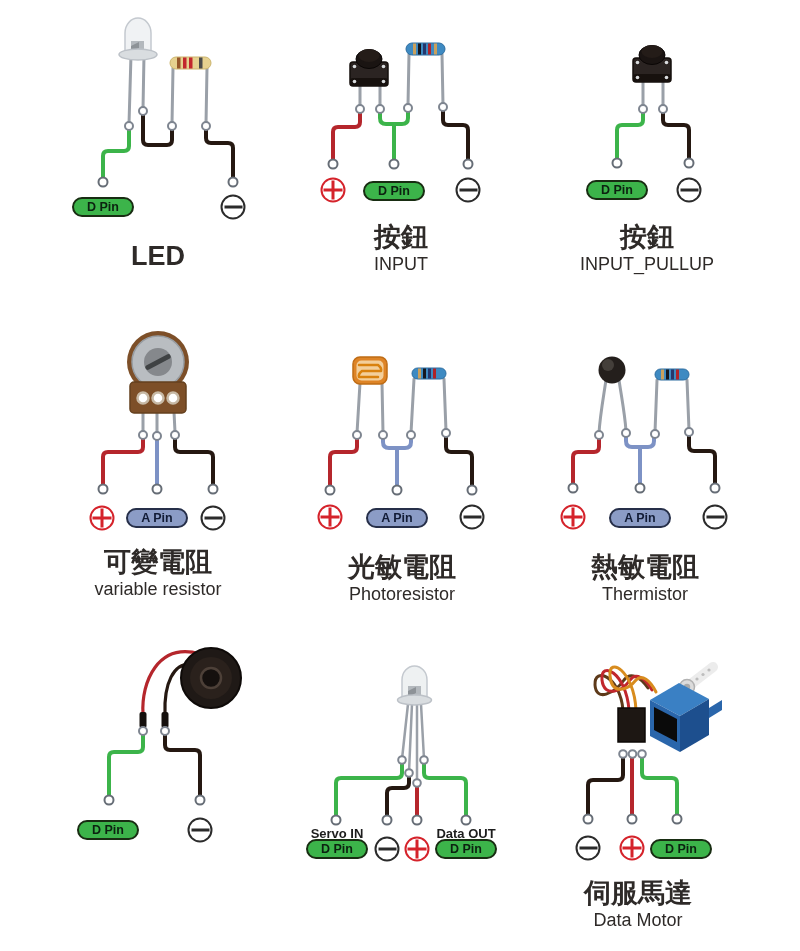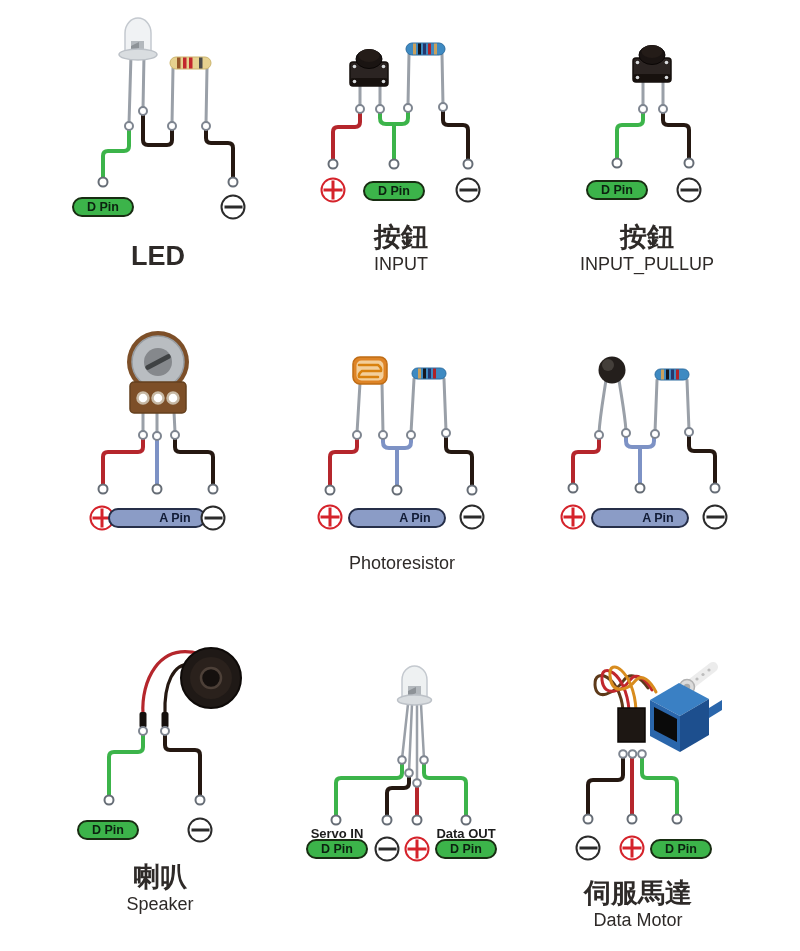--- a/index.html
+++ b/index.html
@@ -18,21 +18,21 @@
   .leg2{stroke:#9aa0a8;fill:none;stroke-width:2.5;stroke-linecap:round;}
   .jn{fill:#fff;stroke:#7e8590;stroke-width:2;}
   .end{fill:#fff;stroke:#666d76;stroke-width:2;}
 
   
   .pill{position:absolute;transform:translate(-50%,-50%);
         width:58px;height:16px;border-radius:10px;
         display:flex;align-items:center;justify-content:center;
         font-weight:bold;font-size:12.5px;line-height:1;}
   .pill.green{background:#3cb44a;border:2.5px solid #182d12;color:#0c2210;}
-  .pill.blue{background:#8b9cc6;border:2.5px solid #262f49;color:#121c36;padding-left:36px;}
+  .pill.blue{background:#8b9cc6;border:2.5px solid #262f49;color:#121c36;}
 
   
   .sym{position:absolute;width:21px;height:21px;border-radius:50%;
        background:#fff;transform:translate(-50%,-50%);}
   .sym.minus{border:2.5px solid #2b2b2b;}
   .sym.minus::before{content:"";position:absolute;left:1.5px;right:1.5px;top:50%;
        margin-top:-1.25px;height:2.5px;background:#2b2b2b;}
   .sym.plus{border:2.5px solid #d5232b;}
   .sym.plus::before{content:"";position:absolute;left:1px;right:1px;top:50%;
        margin-top:-1.25px;height:2.5px;background:#d5232b;}
@@ -205,20 +205,24 @@
         <circle class="end" cx="63" cy="169" r="4.5"></circle>
           <circle class="end" cx="117" cy="169" r="4.5"></circle>
           <circle class="end" cx="173" cy="169" r="4.5"></circle>
       </g>
     </svg>
     <div class="sym plus" style="left:62px;top:198px"></div>
     <div class="pill blue" style="left:117px;top:198px">
         <span>A Pin</span>
       </div>
     <div class="sym minus" style="left:173px;top:198px"></div>
+    <div class="title" style="left:118px;top:227px">
+      <div class="zh">可變電阻</div>
+      <div class="en">variable resistor</div>
+    </div>
   </div>
 
   <div class="panel" style="left:300px;top:330px;width:220px;height:290px">
     <svg width="220" height="210" viewBox="0 0 220 210">
       <g>
         <path class="leg" d="M60,53 L57,103"></path>
           <path class="leg" d="M82,53 L83,103"></path>
         <path class="leg" d="M114,49 L111,103"></path>
           <path class="leg" d="M144,49 L146,101"></path>
       </g>
@@ -246,20 +250,21 @@
           <circle class="end" cx="97" cy="160" r="4.5"></circle>
         <circle class="end" cx="172" cy="160" r="4.5"></circle>
       </g>
     </svg>
     <div class="sym plus" style="left:30px;top:187px"></div>
     <div class="pill blue" style="left:97px;top:188px">
         <span>A Pin</span>
       </div>
     <div class="sym minus" style="left:172px;top:187px"></div>
     <div class="title" style="left:102px;top:222px">
+      <div class="zh">光敏電阻</div>
       <div class="en">Photoresistor</div>
     </div>
   </div>
 
   <div class="panel" style="left:550px;top:330px;width:230px;height:290px">
     <svg width="230" height="210" viewBox="0 0 230 210">
       <g>
         <path class="leg" d="M56,50 C53,70 50,86 49,103"></path>
           <path class="leg" d="M69,50 C72,70 75,85 76,101"></path>
         <path class="leg" d="M107,50 L105,102"></path>
@@ -287,20 +292,24 @@
         <circle class="end" cx="23" cy="158" r="4.5"></circle>
           <circle class="end" cx="90" cy="158" r="4.5"></circle>
         <circle class="end" cx="165" cy="158" r="4.5"></circle>
       </g>
     </svg>
     <div class="sym plus" style="left:23px;top:187px"></div>
     <div class="pill blue" style="left:90px;top:188px">
         <span>A Pin</span>
       </div>
     <div class="sym minus" style="left:165px;top:187px"></div>
+    <div class="title" style="left:95px;top:222px">
+      <div class="zh">熱敏電阻</div>
+      <div class="en">Thermistor</div>
+    </div>
   </div>
 
   <div class="panel" style="left:40px;top:630px;width:240px;height:310px">
     <svg width="240" height="220" viewBox="0 0 240 220">
       <path d="M103,84 C101,52 118,12 160,24" fill="none" stroke="#b5262c" stroke-width="3.2" stroke-linecap="round"></path>
       <path d="M125,84 C124,58 131,28 158,35" fill="none" stroke="#251811" stroke-width="3.2" stroke-linecap="round"></path>
       <g>
         <circle cx="171" cy="48" r="30" fill="#1f1916" stroke="#0e0a08" stroke-width="2"></circle>
         <circle cx="171" cy="48" r="21" fill="#2a211c"></circle>
         <circle cx="171" cy="48" r="10" fill="#15100e" stroke="#4d4038" stroke-width="2.5"></circle>
@@ -315,24 +324,20 @@
         <circle class="jn" cx="103" cy="101" r="4"></circle>
           <circle class="jn" cx="125" cy="101" r="4"></circle>
         <circle class="end" cx="69" cy="170" r="4.5"></circle>
           <circle class="end" cx="160" cy="170" r="4.5"></circle>
       </g>
     </svg>
     <div class="pill green" style="left:68px;top:200px">
         <span>D Pin</span>
       </div>
     <div class="sym minus" style="left:160px;top:200px"></div>
-    <div class="title" style="left:120px;top:232px">
-      <div class="zh">喇叭</div>
-      <div class="en">Speaker</div>
-    </div>
   </div>
 
   <div class="panel" style="left:290px;top:630px;width:230px;height:310px">
     <svg width="230" height="240" viewBox="0 0 230 240">
       <g>
         <path class="leg2" d="M118,74 L112,129"></path>
           <path class="leg2" d="M122,74 L119,142"></path>
         <path class="leg2" d="M127,74 L127,152"></path>
           <path class="leg2" d="M131,74 L134,129"></path>
       </g>

